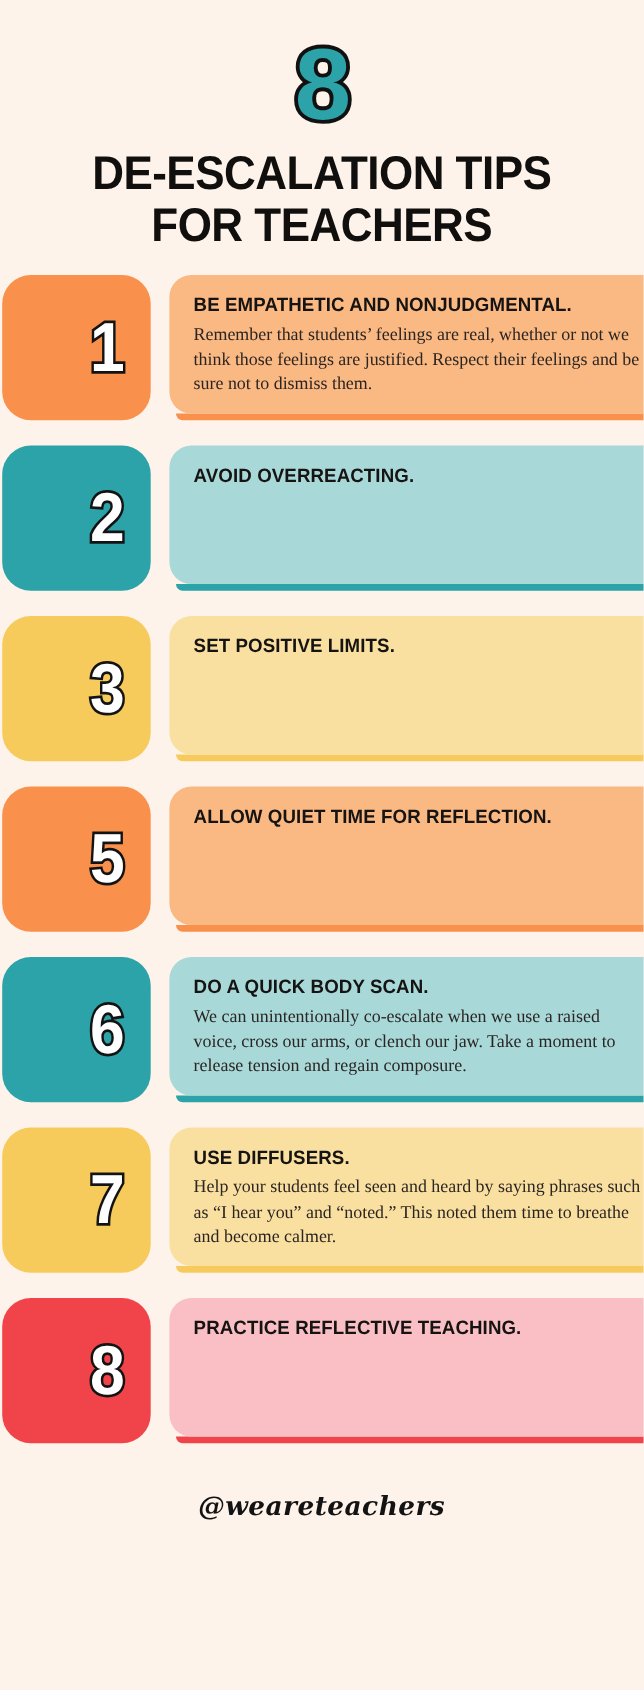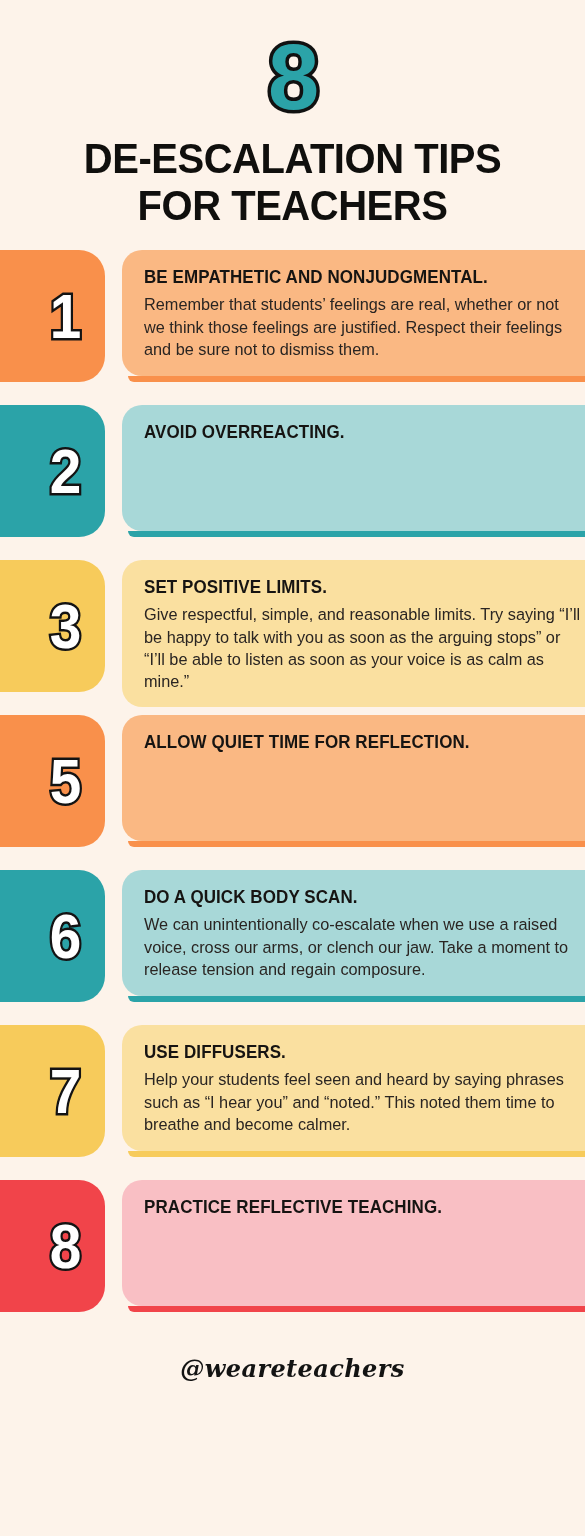--- a/index.html
+++ b/index.html
@@ -41,20 +41,21 @@
     line-height: 1.08;
     letter-spacing: -0.5px;
     color: #100F0D;
     transform: scaleX(0.93);
     transform-origin: center;
   }
 
   
   .tips {
     margin-top: 22px;
+    padding-left: 32px;
   }
 
   .tip-row {
     position: relative;
     height: 148px;
     margin-bottom: 7px;
   }
 
   
   .num-block {
@@ -107,21 +108,21 @@
     font-weight: bold;
     font-size: 17.5px;
     letter-spacing: 0.1px;
     color: #161412;
     margin-bottom: 5px;
     transform: scaleX(0.97);
     transform-origin: left center;
   }
 
   .tip-body {
-    font-family: Liberation Sans, sans-serif;
+    font-family: Liberation Serif, serif;
     font-size: 16.3px;
     line-height: 1.37;
     color: #2A2522;
   }
 
   
   .footer {
     text-align: center;
     margin-top: 26px;
   }
@@ -163,21 +164,20 @@
         <div class="tip-heading">AVOID OVERREACTING.</div>
       </div>
       <div class="num-block" style="background: rgb(43, 163, 168);">
         <span class="num">2</span>
       </div>
     </div>
     <div class="tip-row">
       <div class="tip-shadow" style="background: rgb(247, 203, 91);"></div>
       <div class="tip-card" style="background: rgb(250, 224, 160);">
         <div class="tip-heading">SET POSITIVE LIMITS.</div>
-        <div class="tip-body">Give respectful, simple, and reasonable limits. Try saying “I’ll be happy to talk with you as soon as the arguing stops” or “I’ll be able to listen as soon as your voice is as calm as mine.”</div>
       </div>
       <div class="num-block" style="background: rgb(247, 203, 91);">
         <span class="num">3</span>
       </div>
     </div>
     <div class="tip-row">
       <div class="tip-shadow" style="background: rgb(249, 144, 75);"></div>
       <div class="tip-card" style="background: rgb(250, 184, 131);">
         <div class="tip-heading">ALLOW QUIET TIME FOR REFLECTION.</div>
       </div>

